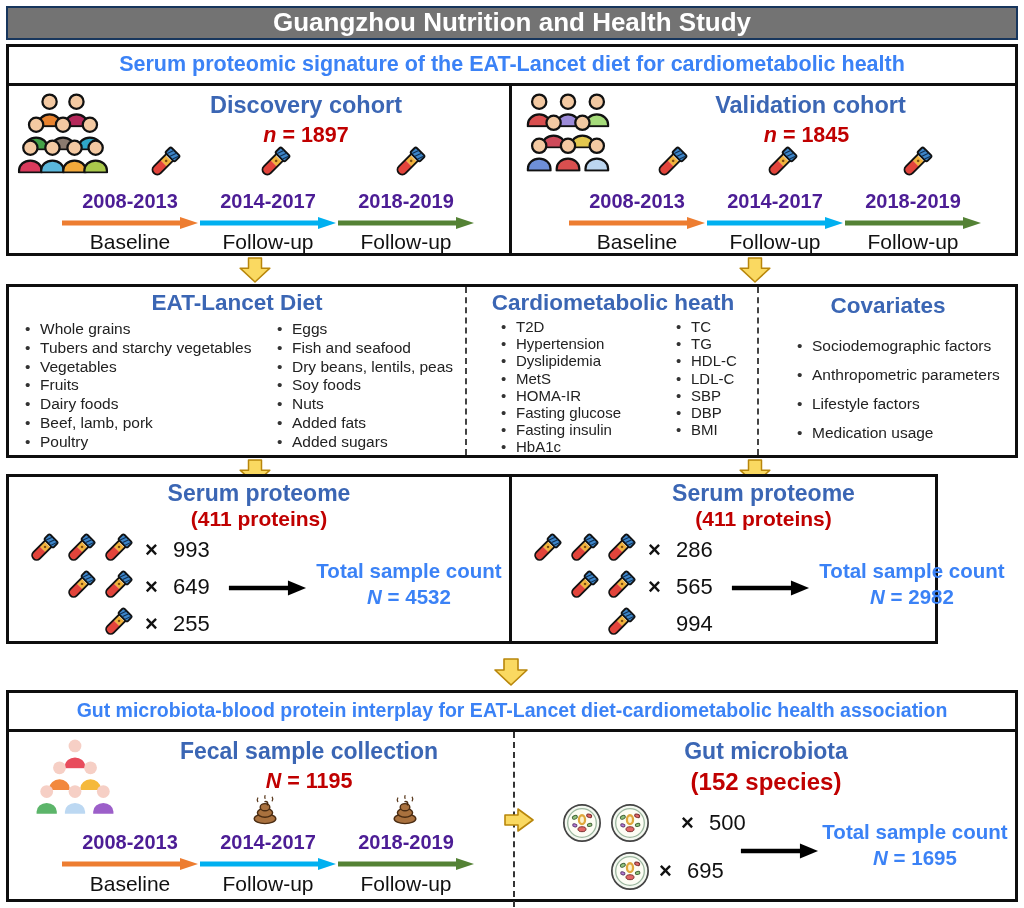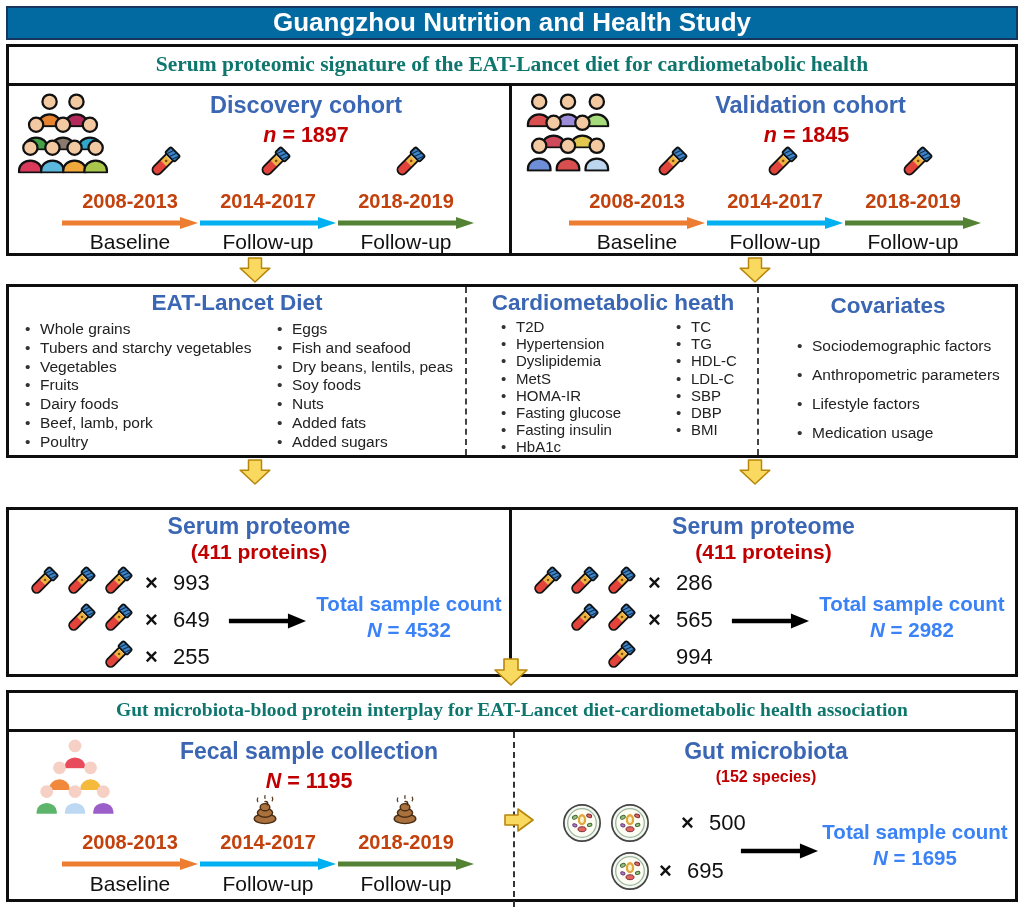--- a/index.html
+++ b/index.html
@@ -4,37 +4,37 @@
 <style>
   html,body{margin:0;padding:0;background:#fff;}
   .fig{position:relative;width:1024px;height:908px;background:#fff;
        font-family:"Liberation Sans",sans-serif;overflow:hidden;}
   .abs{position:absolute;box-sizing:border-box;}
   .bx{position:absolute;box-sizing:border-box;border:3px solid #0e0e0e;background:#fff;}
   .hblue{color:#3B66B4;font-weight:bold;}
   .red{color:#C00000;font-weight:bold;}
   .it{font-style:italic;}
   .ctr{text-align:center;}
-  .banner{position:absolute;left:6px;top:6px;width:1012px;height:34px;background:#0369a1;
+  .banner{position:absolute;left:6px;top:6px;width:1012px;height:34px;background:#737373;
           border:2px solid #17365D;box-sizing:border-box;color:#fff;font-weight:bold;
           font-size:26px;text-align:center;line-height:29px;}
   .subbar{height:36px;line-height:34px;border-bottom:3px solid #0e0e0e;text-align:center;
-          font-size:21.5px;font-weight:bold;color:#0f766e;font-family:Liberation Serif, serif;}
+          font-size:21.5px;font-weight:bold;color:#3b82f6;}
   .panel{position:absolute;box-sizing:border-box;}
   ul.blist{list-style:none;margin:0;padding:0;color:#222;}
   ul.blist li{position:relative;padding-left:17px;}
   ul.blist li::before{content:"\2022";position:absolute;left:2px;color:#333;}
   .diet li{font-size:15.5px;line-height:18.8px;}
   .cardio li{font-size:15px;line-height:17.2px;}
   .cov li{font-size:15.5px;line-height:29px;}
   .tl line{stroke-width:5;}
   .tl-o line{stroke:#ED7D31;} .tl-o polygon{fill:#ED7D31;}
   .tl-b line{stroke:#00B0F0;} .tl-b polygon{fill:#00B0F0;}
   .tl-g line{stroke:#548235;} .tl-g polygon{fill:#548235;}
-  .date{font-size:20px;color:#c2410c;font-weight:bold;text-align:center;width:130px;}
+  .date{font-size:20px;color:#4c1d95;font-weight:bold;text-align:center;width:130px;}
   .tlab{font-size:21px;color:#111;text-align:center;width:130px;}
   .mult{display:inline-block;width:28px;font-weight:bold;font-size:22px;color:#111;}
   .cnt{font-size:22px;color:#111;}
   .tot{font-weight:bold;color:#3b82f6;font-size:20.5px;text-align:center;}
 </style>
 </head>
 <body>
 
 <svg width="0" height="0" style="position:absolute" aria-hidden="true">
   <defs>
@@ -250,21 +250,21 @@
     </div>
   </div>
 
   <svg class="abs" style="left:238px;top:459px;" width="34" height="26">
       <use href="#darr"></use>
     </svg>
   <svg class="abs" style="left:738px;top:459px;" width="34" height="26">
       <use href="#darr"></use>
     </svg>
 
-  <div class="bx" style="left:6px;top:507px;width:1012px;height:170px;">
+  <div class="bx" style="left:6px;top:474px;width:932px;height:170px;">
     <div class="panel" style="left:0;top:0;width:503px;height:164px;border-right:3px solid #0e0e0e;">
       <div class="abs hblue ctr" style="left:0;right:0;top:3px;font-size:23px;">Serum proteome</div>
       <div class="abs red ctr" style="left:0;right:0;top:30px;font-size:21px;">(411 proteins)</div>
       <svg class="abs" style="left:16px;top:54px;" width="36" height="36">
           <use href="#tube"></use>
         </svg>
       <svg class="abs" style="left:53px;top:54px;" width="36" height="36">
           <use href="#tube"></use>
         </svg>
       <svg class="abs" style="left:90px;top:54px;" width="36" height="36">
@@ -385,21 +385,21 @@
       <div class="abs tlab" style="left:194px;top:140px;">Follow-up</div>
       <div class="abs tlab" style="left:332px;top:140px;">Follow-up</div>
     </div>
 
     <svg class="abs" style="left:494px;top:115px;z-index:3;" width="32" height="24">
         <use href="#rarr"></use>
       </svg>
 
     <div class="panel" style="left:508px;top:39px;width:498px;height:167px;">
       <div class="abs hblue ctr" style="left:0;right:0;top:6px;font-size:23px;">Gut microbiota</div>
-      <div class="abs red ctr" style="left:0;right:0;top:36px;font-size:16px;">(152 species)</div>
+      <div class="abs red ctr" style="left:0;right:0;top:36px;font-size:24px;">(152 species)</div>
       <svg class="abs" style="left:44px;top:70px;" width="42" height="42">
           <use href="#dish"></use>
         </svg>
       <svg class="abs" style="left:92px;top:70px;" width="42" height="42">
           <use href="#dish"></use>
         </svg>
       <div class="abs" style="left:142px;top:78px;margin-left:22px;">
         <span class="mult">×</span><span class="cnt">500</span>
       </div>
       <svg class="abs" style="left:92px;top:118px;" width="42" height="42">

